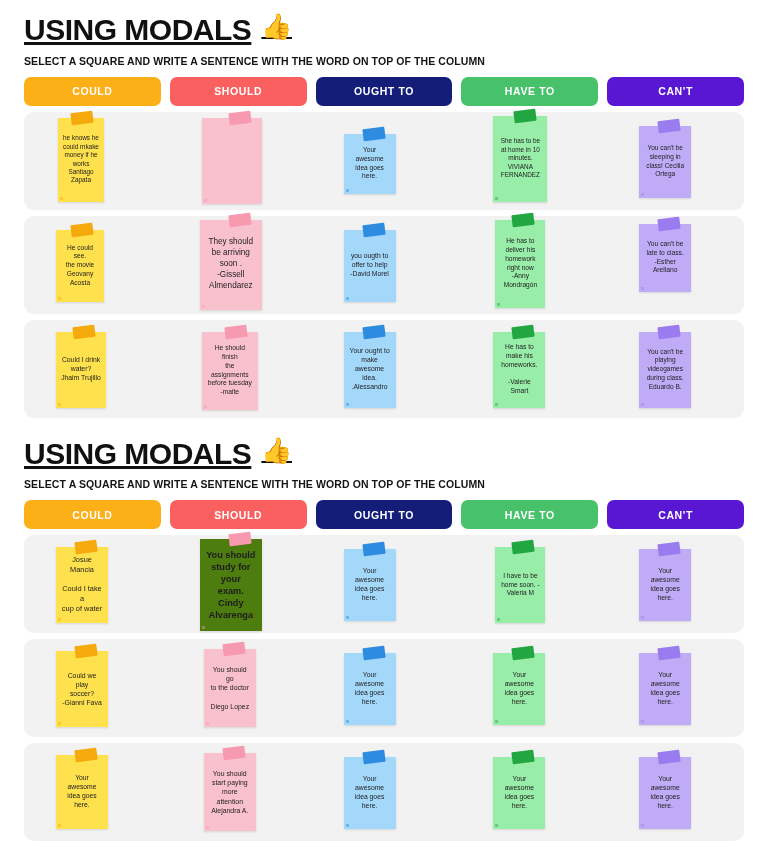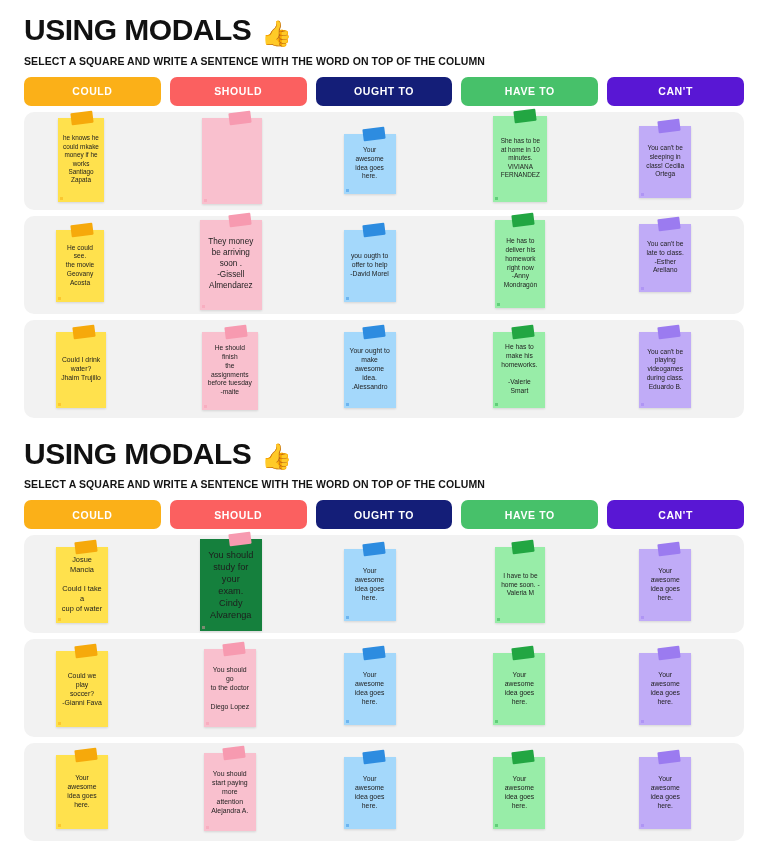--- a/index.html
+++ b/index.html
@@ -12,23 +12,24 @@
   .page { width: 768px; position: relative; overflow: hidden; padding-bottom: 10px; }
 
   .board { position: relative; padding: 0 24px; }
   .board-head { padding: 14px 0 0 0; }
   .board-title {
     font-size: 30px;
     font-weight: bold;
     letter-spacing: -0.5px;
     line-height: 1.05;
     display: flex;
-    align-items: flex-end;
+    align-items: flex-start;
     gap: 10px;
     color: #111111;
+    text-decoration: underline;
   }
   .thumb { font-size: 25px; line-height: 1; display: inline-block; }
   .board-sub {
     font-size: 10.5px;
     font-weight: bold;
     letter-spacing: 0.1px;
     margin-top: 9px;
     color: #141414;
   }
 
@@ -188,21 +189,21 @@
                   <div class="note-text" style="font-size: 6.6px;">He could see.
 the movie
 Geovany
 Acosta</div>
                   <div class="corner" style="background: rgb(246, 169, 11);"></div>
                 </div>
               </div>
               <div class="cell">
                 <div class="note" style="background: rgb(249, 192, 206); width: 62px; height: 90px; top: 4px; left: 30px;">
                   <div class="tape" style="background: rgb(247, 154, 176);"></div>
-                  <div class="note-text" style="font-size: 8.2px;">They money
+                  <div class="note-text" style="font-size: 8.2px;">They should
 be arriving
 soon .
 -Gissell
 Almendarez</div>
                   <div class="corner" style="background: rgb(247, 154, 176);"></div>
                 </div>
               </div>
               <div class="cell">
                 <div class="note" style="background: rgb(164, 216, 251); width: 52px; height: 72px; top: 14px; left: 28px;">
                   <div class="tape" style="background: rgb(45, 140, 224);"></div>
@@ -315,21 +316,21 @@
                 <div class="note" style="background: rgb(255, 225, 77); width: 52px; height: 76px; top: 12px; left: 32px; align-items: flex-start; padding-top: 8px;">
                   <div class="tape" style="background: rgb(246, 169, 11);"></div>
                   <div class="note-text" style="font-size: 7.4px;">Josue Mancia
 
 Could I take a
 cup of water</div>
                   <div class="corner" style="background: rgb(246, 169, 11);"></div>
                 </div>
               </div>
               <div class="cell">
-                <div class="note" style="background: #15803d; width: 62px; height: 92px; top: 4px; left: 30px;">
+                <div class="note" style="background: #4d7c0f; width: 62px; height: 92px; top: 4px; left: 30px; font-weight: bold;">
                   <div class="tape" style="background: rgb(247, 154, 176);"></div>
                   <div class="note-text" style="font-size: 9.2px;">You should
 study for your
 exam.
 Cindy Alvarenga</div>
                   <div class="corner" style="background: rgb(247, 154, 176);"></div>
                 </div>
               </div>
               <div class="cell">
                 <div class="note" style="background: rgb(164, 216, 251); width: 52px; height: 72px; top: 14px; left: 28px;">

